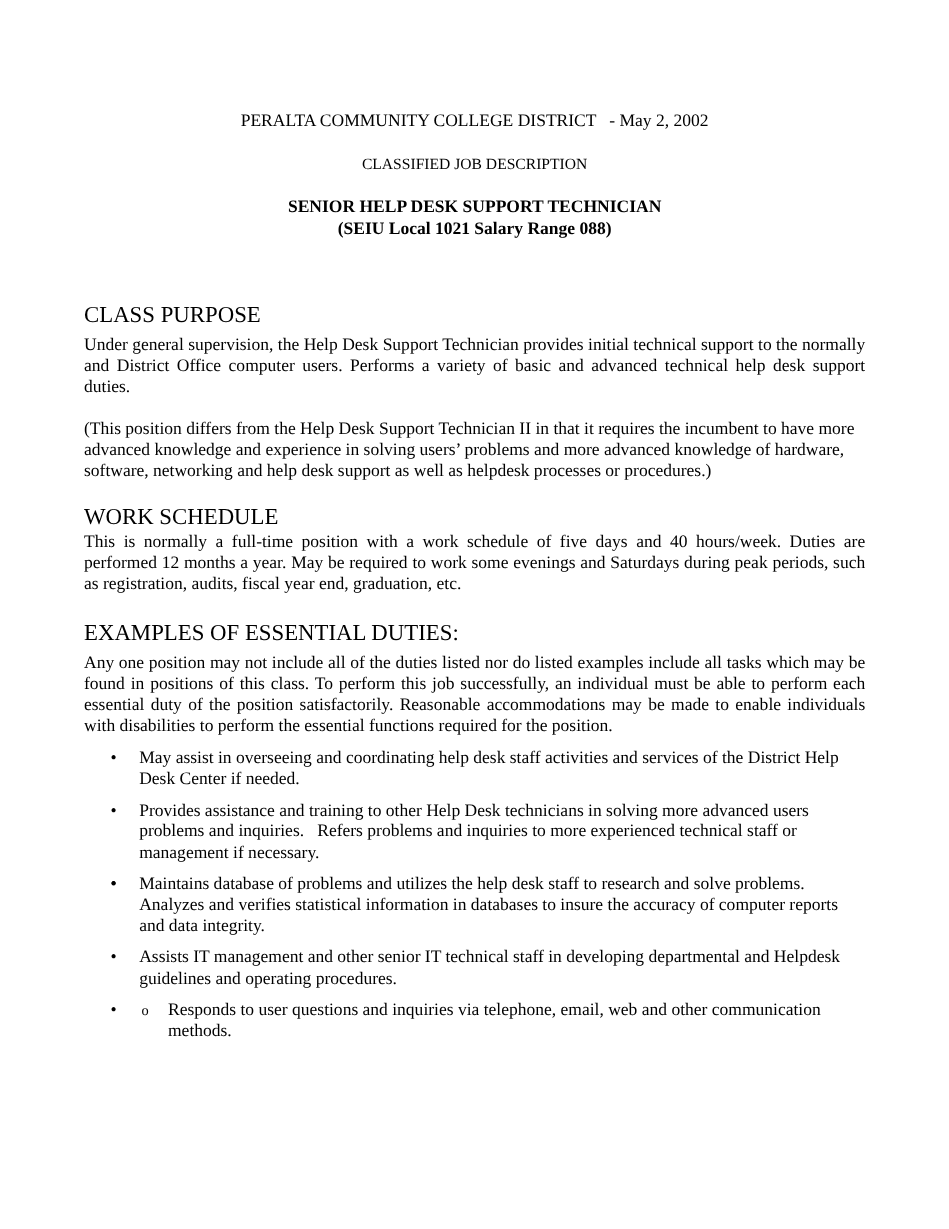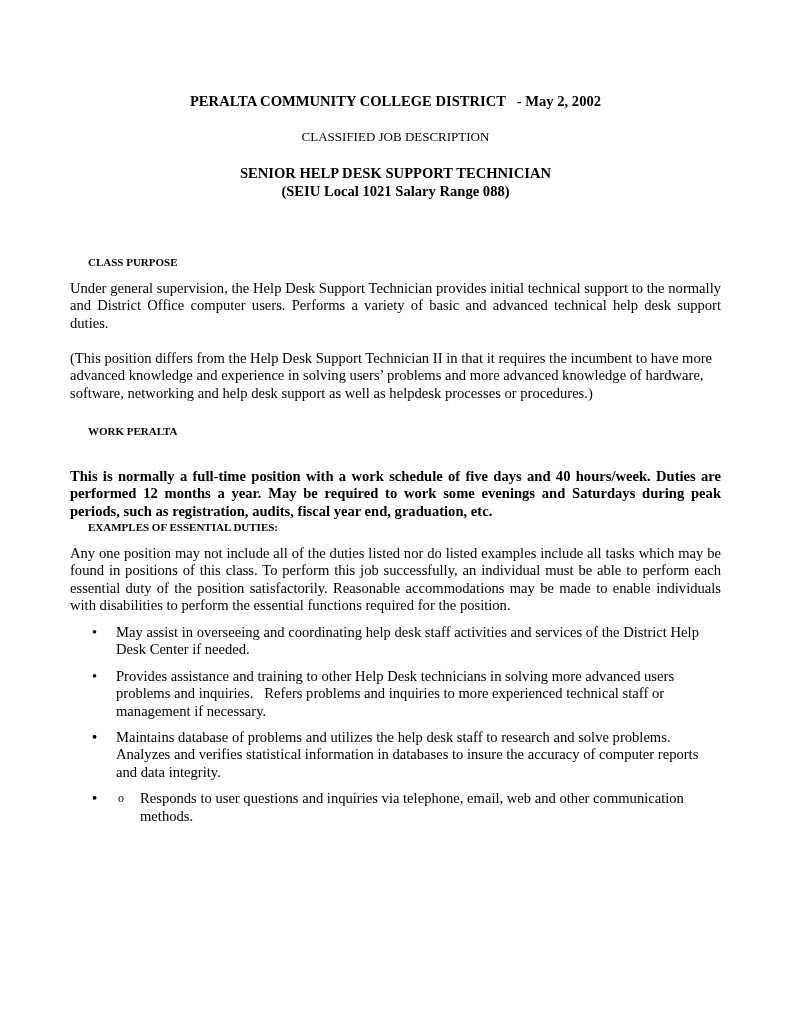--- a/index.html
+++ b/index.html
@@ -3,24 +3,24 @@
   <meta charset="utf-8">
   <style>
     html, body { margin: 0; padding: 0; background: #ffffff; }
     body {
       width: 791px; height: 1024px; position: relative; overflow: hidden;
       font-family: "Liberation Serif", "DejaVu Serif", serif;
       color: #000; font-size: 14.6px; line-height: 17.4px;
     }
     .page { position: absolute; left: 70px; top: 0; width: 651px; }
     .center { text-align: center; }
-    .title1 { position: absolute; top: 93px; left: 0; width: 651px; font-weight: bold; font-size: 14.6px; }
+    .title1 { position: absolute; top: 93px; left: 0; width: 651px; font-weight: normal; font-size: 14.6px; }
     .title2 { position: absolute; top: 128px; left: 0; width: 651px; font-size: 13px; font-family: Liberation Serif, serif; }
     .title3 { position: absolute; top: 165px; left: 0; width: 651px; font-weight: bold; font-size: 14.6px; line-height: 17.5px; }
-    .h { position: absolute; left: 0; font-weight: bold; font-size: 11px; margin-left: 18px; }
+    .h { position: absolute; left: 0; font-weight: normal; font-size: 19px; }
     .p { position: absolute; left: 0; width: 651px; text-align: justify; text-align-last: left; }
     .i { text-align: left; }
     ul.bullets { position: absolute; left: 0; top: 624px; width: 651px; margin: 0; padding: 0; list-style: none; }
     ul.bullets li { position: relative; padding-left: 46px; margin-bottom: 9px; }
     ul.bullets li .dot { position: absolute; left: 22px; top: 0; }
     ul.sub { list-style: none; margin: 8px 0 0 0; padding: 0; }
     ul.sub li { position: relative; padding-left: 24px; margin-left: 0; }
     ul.sub li .circ { position: absolute; left: 2px; top: 0; font-size: 12px; }
   </style>
 </head>
@@ -32,22 +32,22 @@
   <div class="title2 center">CLASSIFIED JOB DESCRIPTION</div>
   <div class="title3 center">
     <div>SENIOR HELP DESK SUPPORT TECHNICIAN</div>
     <div>(SEIU Local 1021 Salary Range 088)</div>
   </div>
 
   <div class="h" style="top:254px;">CLASS PURPOSE</div>
   <div class="p" style="top:280px;">Under general supervision, the Help Desk Support Technician provides initial technical support to the normally and District Office computer users.  Performs a variety of basic and advanced technical help desk support duties.</div>
   <div class="p i" style="top:350px;">(This position differs from the Help Desk Support Technician II in that it requires the incumbent to have more advanced knowledge and experience in solving users’ problems and more advanced knowledge of hardware, software, networking and help desk support as well as helpdesk processes or procedures.)</div>
 
-  <div class="h" style="top:423px;">WORK PERALTA</div>
-  <div class="p" style="top:468px;font-weight:bold;">This is normally a full-time position with a work schedule of five days and 40 hours/week.  Duties are performed 12 months a year.  May be required to work some evenings and Saturdays during peak periods, such as registration, audits, fiscal year end, graduation, etc.</div>
+  <div class="h" style="top:423px;">WORK SCHEDULE</div>
+  <div class="p" style="top:444px;">This is normally a full-time position with a work schedule of five days and 40 hours/week.  Duties are performed 12 months a year.  May be required to work some evenings and Saturdays during peak periods, such as registration, audits, fiscal year end, graduation, etc.</div>
 
   <div class="h" style="top:519px;">EXAMPLES OF ESSENTIAL DUTIES:</div>
   <div class="p" style="top:545px;">Any one position may not include all of the duties listed nor do listed examples include all tasks which may be found in positions of this class. To perform this job successfully, an individual must be able to perform each essential duty of the position satisfactorily. Reasonable accommodations may be made to enable individuals with disabilities to perform the essential functions required for the position.</div>
 
   <ul class="bullets">
     <li>
       <span class="dot">•</span>
       <span>May assist in overseeing and coordinating help desk staff activities and services of the District Help Desk Center if needed.</span>
     </li>
     <li>
@@ -56,20 +56,21 @@
     </li>
     <li>
       <span class="dot">•</span>
     </li>
     <li>
       <span class="dot">•</span>
       <span>Maintains database of problems and utilizes the help desk staff to research and solve problems. Analyzes and verifies statistical information in databases to insure the accuracy of computer reports and data integrity.</span>
     </li>
     <li>
       <span class="dot">•</span>
+      <span>Assists IT management and other senior IT technical staff in developing departmental and Helpdesk guidelines and operating procedures.</span>
     </li>
     <li>
       <span class="dot">•</span>
       <ul class="sub">
         <li>
           <span class="circ">o</span>
           <span>Responds to user questions and inquiries via telephone, email, web and other communication methods.</span>
         </li>
       </ul>
     </li>

